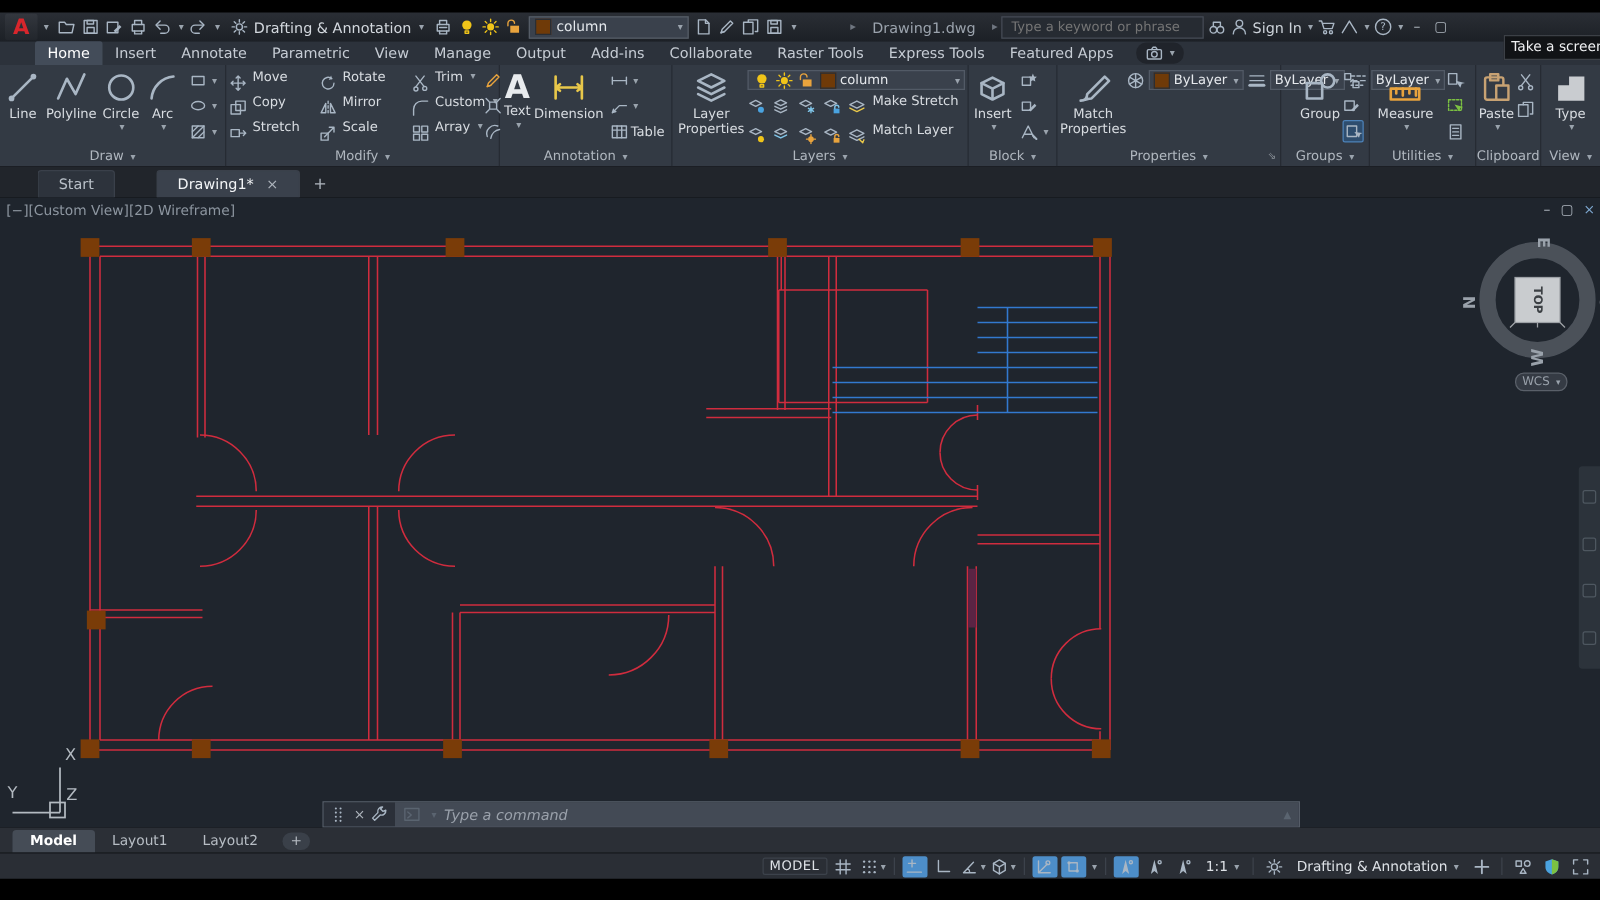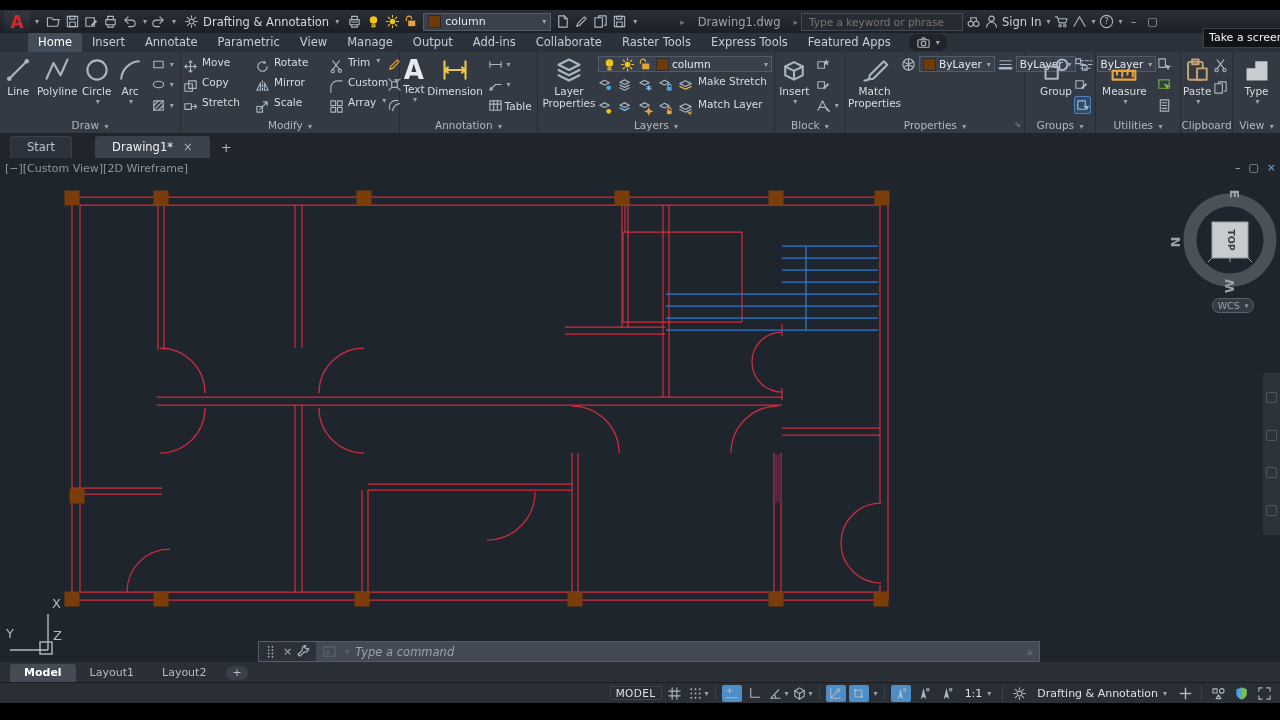--- a/index.html
+++ b/index.html
@@ -803,24 +803,24 @@
             </svg>
           </span>
           <span>Type</span>
           <span class="car">▾</span>
         </div>
       <div class="plab"><span>View</span> <span class="car">▾</span></div>
     </div>
   </div>
 
   <div class="ftabs">
-    <span class="ftab" style="margin-left:4px">
+    <span class="ftab" style="margin-left:24px">
         <span>Start</span>
       </span>
-    <span class="ftab on" style="margin-left:20px">
+    <span class="ftab on" style="margin-left:30px">
       <span>Drawing1*</span>
       <span style="color:#aeb5bd">×</span>
     </span>
     <span class="fplus">+</span>
   </div>
 
   <div class="canvas">
     <svg id="plan" width="1280" height="504">
         <line x1="72" y1="39" x2="888" y2="39" stroke="#d02c3e" stroke-width="1.25"></line>
         <line x1="80" y1="47" x2="880" y2="47" stroke="#d02c3e" stroke-width="1.25"></line>

